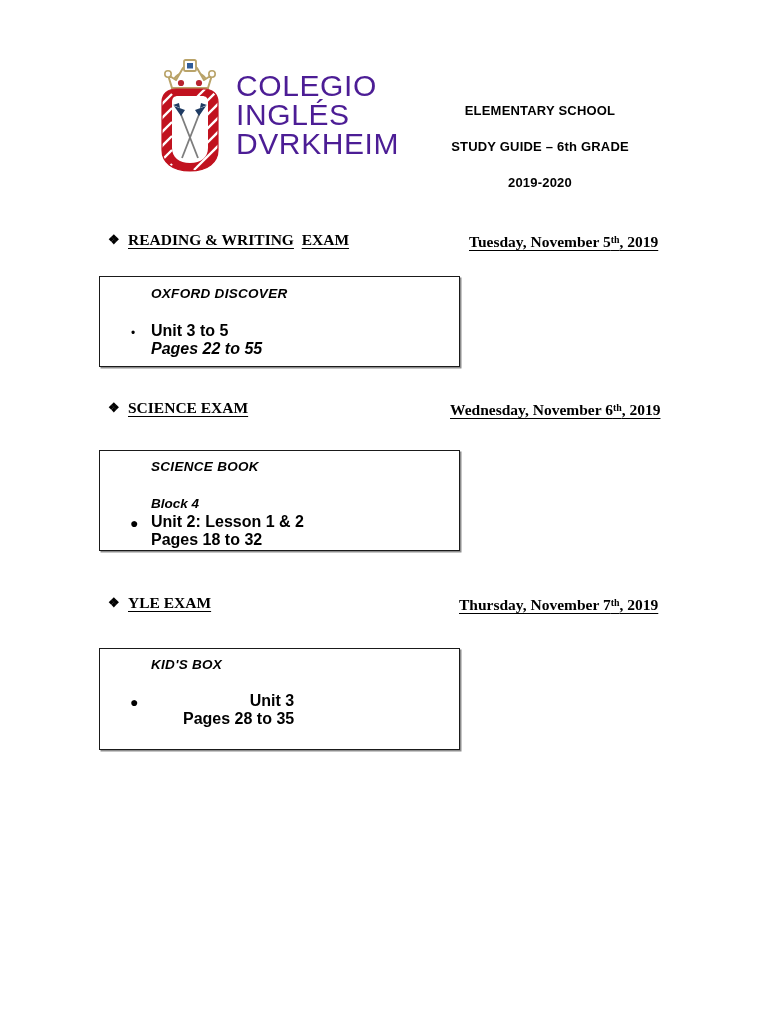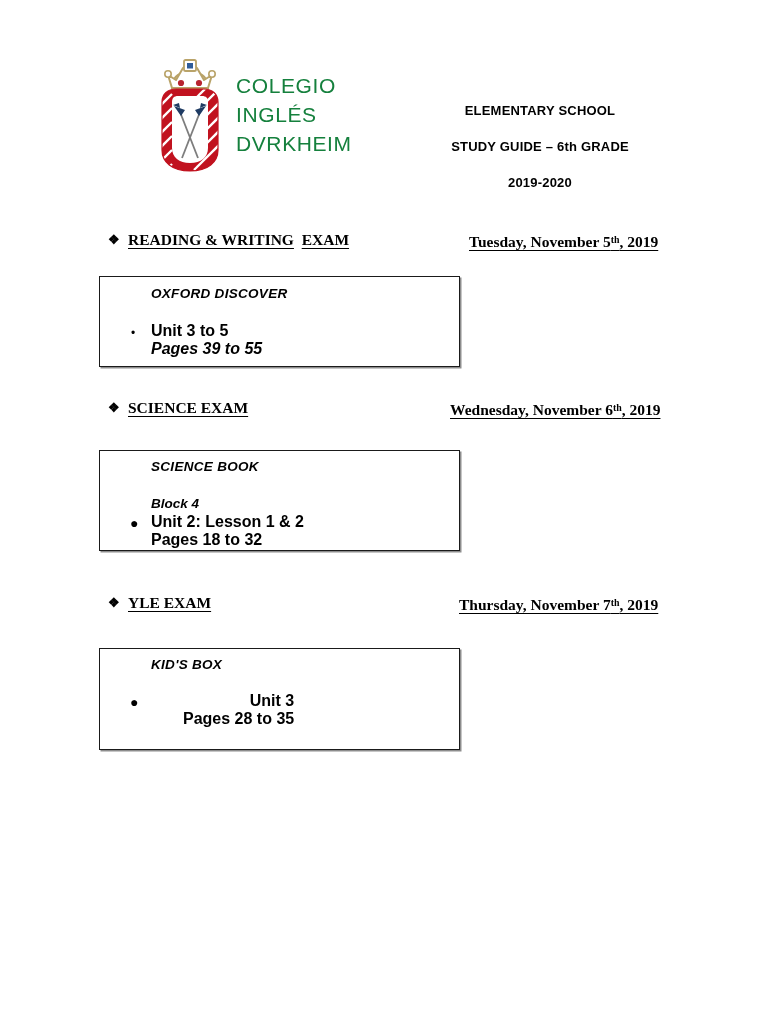--- a/index.html
+++ b/index.html
@@ -34,23 +34,23 @@
   }
 
   .crest {
     width: 76px;
     height: 118px;
     display: block;
   }
 
   .logo-text {
     margin-left: 8px;
-    color: #15803d;
+    color: #4c1d95;
     font-family: "Liberation Sans", sans-serif;
-    font-size: 21px;
+    font-size: 30px;
     line-height: 29px;
     letter-spacing: 0.6px;
     font-weight: 400;
     padding-bottom: 6px;
   }
   .logo-text div { white-space: nowrap; }
 
   .header-titles {
     position: absolute;
     left: 412px;
@@ -239,21 +239,21 @@
   <span class="exam-bullet">❖</span>
   <span class="exam-title"><span class="u">READING &amp; WRITING</span>&nbsp;&nbsp;<span class="u">EXAM</span></span>
   <span class="exam-date" style="left:469px;"><span>Tuesday, November 5</span><sup>th</sup><span>, 2019</span></span>
 </div>
 
 <div class="content-box" style="top:276px; height:91px;">
   <div class="box-title" style="top:9px;">OXFORD DISCOVER</div>
   <span class="box-bullet small" style="left:31px; top:49px;">•</span>
   <div class="box-lines" style="top:45px;">
     <div class="up">Unit 3 to 5</div>
-    <div class="ital">Pages 39 to 55</div>
+    <div class="ital">Pages 22 to 55</div>
   </div>
 </div>
 
 <div class="exam-row" style="top:398px;">
   <span class="exam-bullet">❖</span>
   <span class="exam-title"><span class="u">SCIENCE EXAM</span></span>
   <span class="exam-date" style="left:450px;"><span>Wednesday, November 6</span><sup>th</sup><span>, 2019</span></span>
 </div>
 
 <div class="content-box" style="top:450px; height:101px;">

